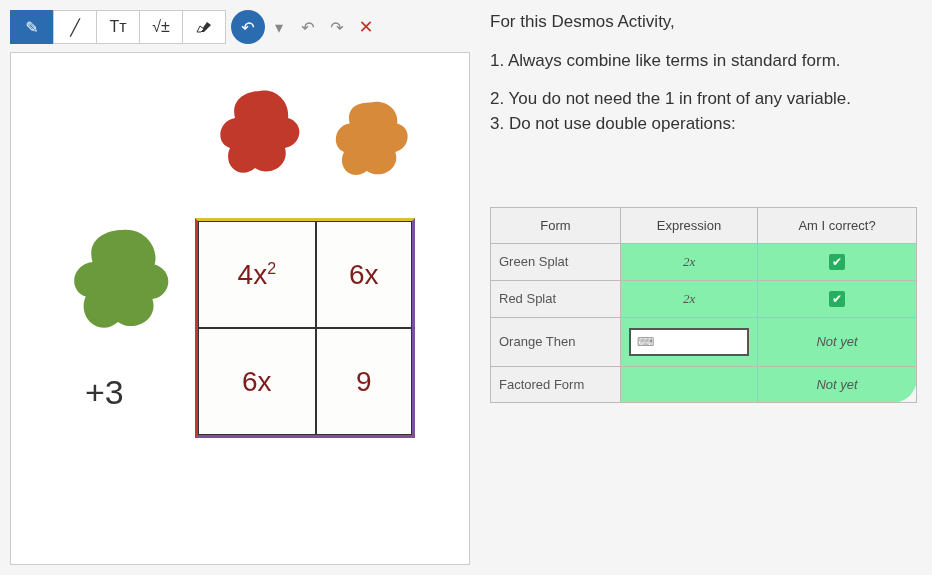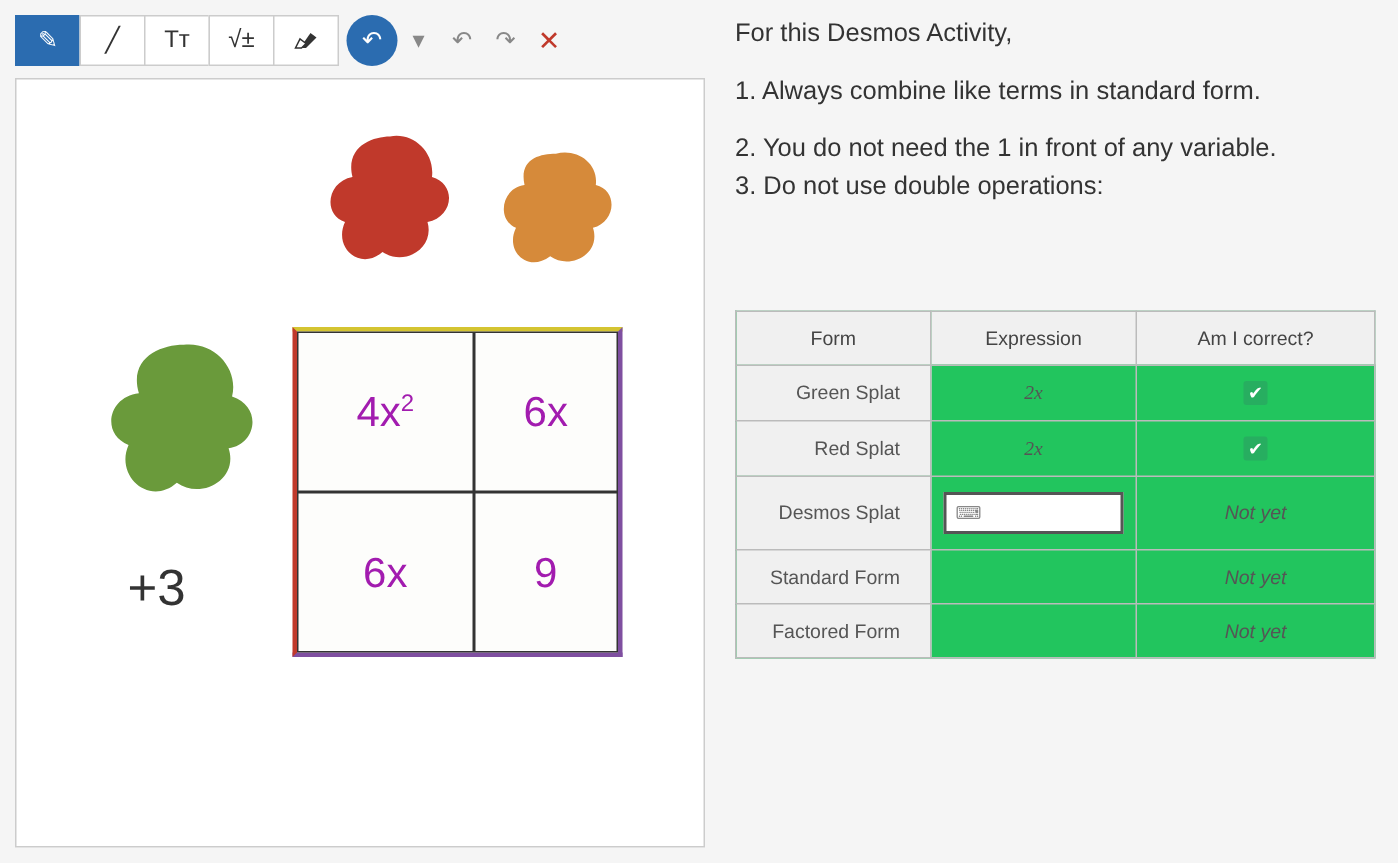--- a/index.html
+++ b/index.html
@@ -108,52 +108,53 @@
     grid-template-columns: 55% 45%;
     grid-template-rows: 50% 50%;
     background: #fdfdfb;
   }
   .grid-cell {
     border: 1px solid #333;
     display: flex;
     align-items: center;
     justify-content: center;
     font-size: 28px;
-    color: #a21caf;
+    color: #7f1d1d;
   }
   .grid-cell sup { font-size: 16px; vertical-align: super; }
   .instructions {
     font-size: 17px;
     color: #333;
     line-height: 1.45;
   }
   .instructions p { margin-bottom: 14px; }
   .instructions .indent { margin-left: 18px; }
   .math-i { font-style: italic; font-family: 'Times New Roman', serif; }
   .answer-table {
     margin-top: 70px;
     border-collapse: collapse;
     width: 100%;
-    background: #22c55e;
+    background: #86efac;
     font-size: 13px;
+    border-radius: 25px;
   }
   .answer-table th, .answer-table td {
     border: 1px solid #bbb;
     padding: 10px 8px;
     text-align: center;
     color: #555;
   }
   .answer-table th {
     background: #f0f0f0;
     font-weight: normal;
     color: #444;
   }
   .answer-table td.form-col {
     background: #f0f0f0;
-    text-align: right;
+    text-align: left;
     padding-right: 20px;
     width: 130px;
   }
   .check-mark {
     display: inline-block;
     width: 16px;
     height: 16px;
     background: #27ae60;
     color: #fff;
     font-size: 12px;
@@ -250,33 +251,28 @@
         <td class="form-col">Green Splat</td>
         <td class="expr-cell">2x</td>
         <td><span class="check-mark">✔</span></td>
       </tr>
       <tr>
         <td class="form-col">Red Splat</td>
         <td class="expr-cell">2x</td>
         <td><span class="check-mark">✔</span></td>
       </tr>
       <tr>
-        <td class="form-col">Desmos Splat</td>
+        <td class="form-col">Orange Then</td>
         <td>
           <div class="active-input">
               <span class="kbd-icon">⌨</span>
             </div>
         </td>
         <td class="not-yet">Not yet</td>
       </tr>
       <tr>
-        <td class="form-col">Standard Form</td>
-        <td></td>
-        <td class="not-yet">Not yet</td>
-      </tr>
-      <tr>
         <td class="form-col">Factored Form</td>
         <td></td>
         <td class="not-yet">Not yet</td>
       </tr>
     </tbody>
   </table>
 </div>
 
 </body></html>

